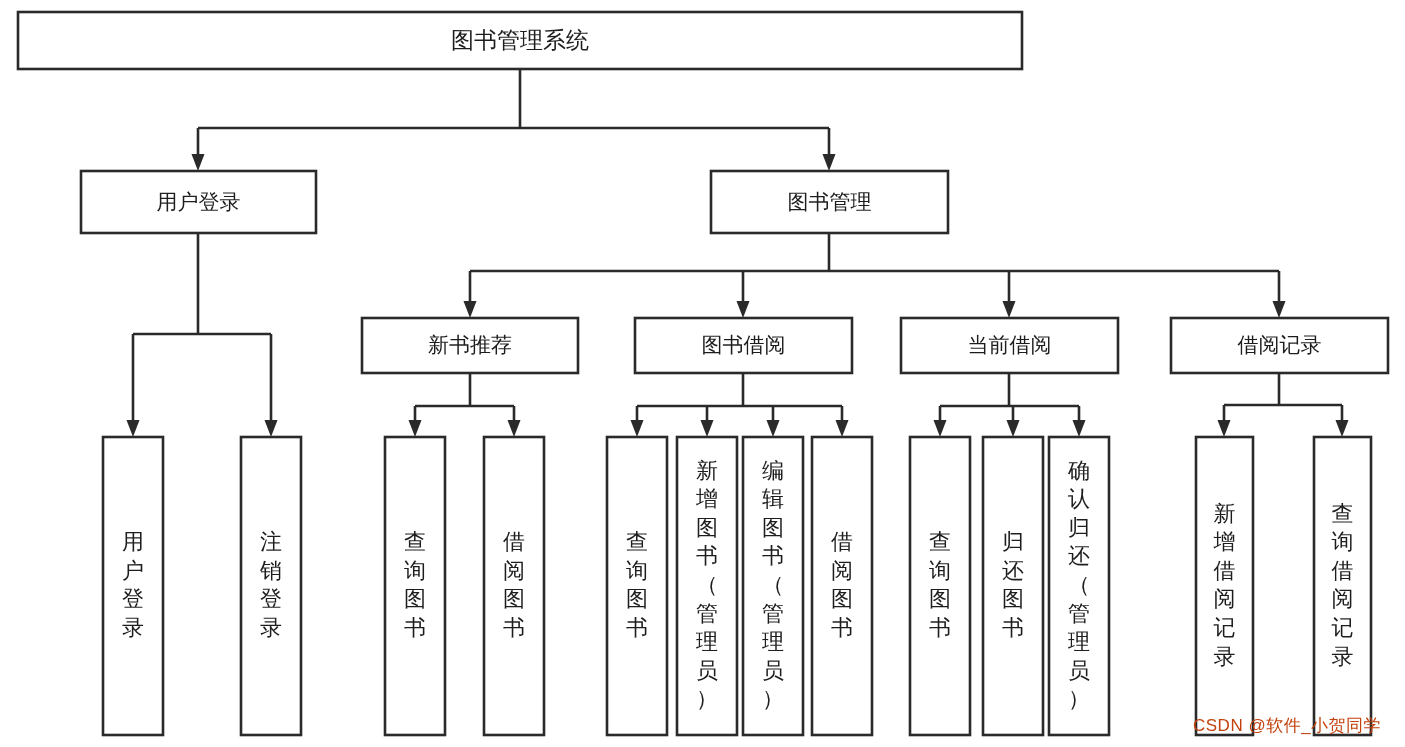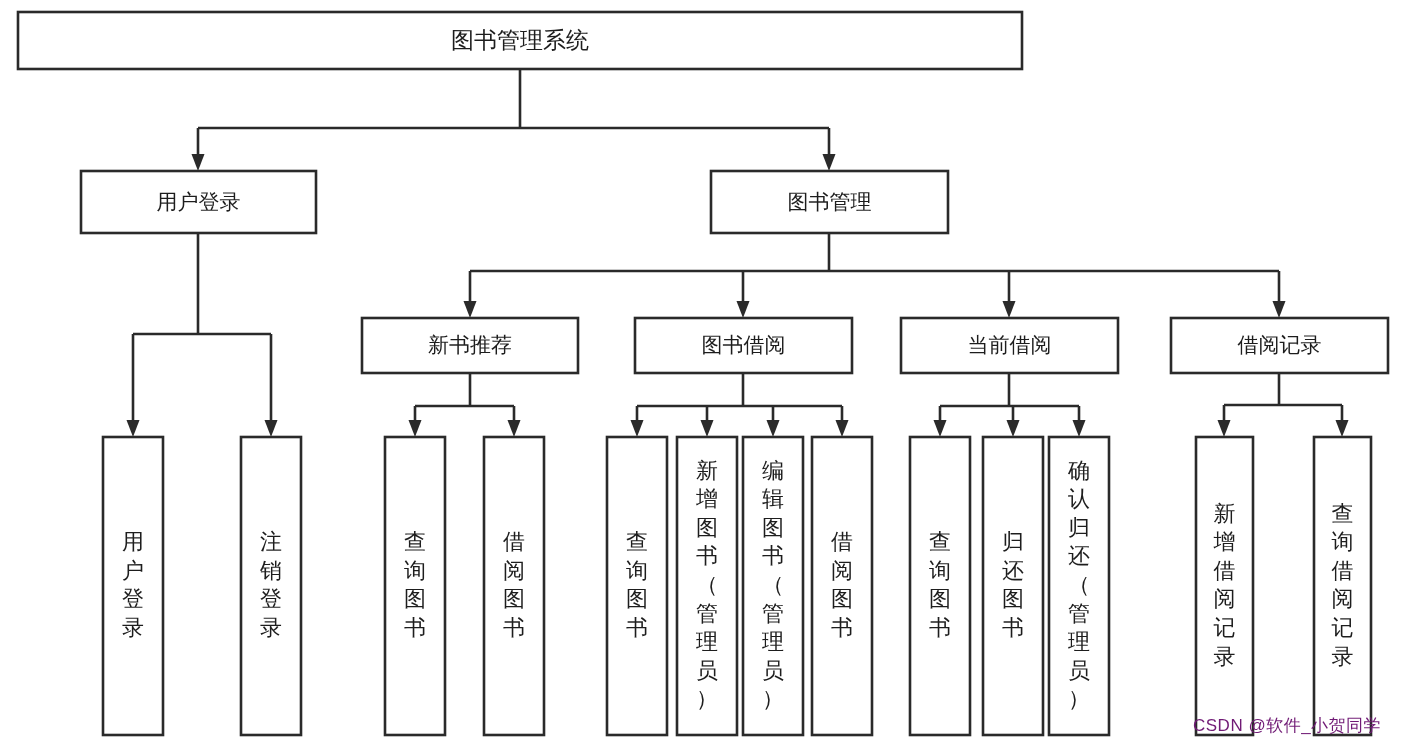--- a/index.html
+++ b/index.html
@@ -47,21 +47,21 @@
   .edge-head {
     fill: #2a2a2a;
     stroke: none;
   }
   .watermark {
     position: absolute;
     left: 1193px;
     top: 714px;
     font-family: "Liberation Sans", "DejaVu Sans", sans-serif;
     font-size: 17px;
-    color: #701a75;
+    color: #c2410c;
     white-space: nowrap;
     letter-spacing: 0.5px;
     user-select: none;
   }
 </style>
 </head>
 <body>
 
 <div id="diagram-root">
   <svg class="flow" viewBox="0 0 1405 747" xmlns="http://www.w3.org/2000/svg">

